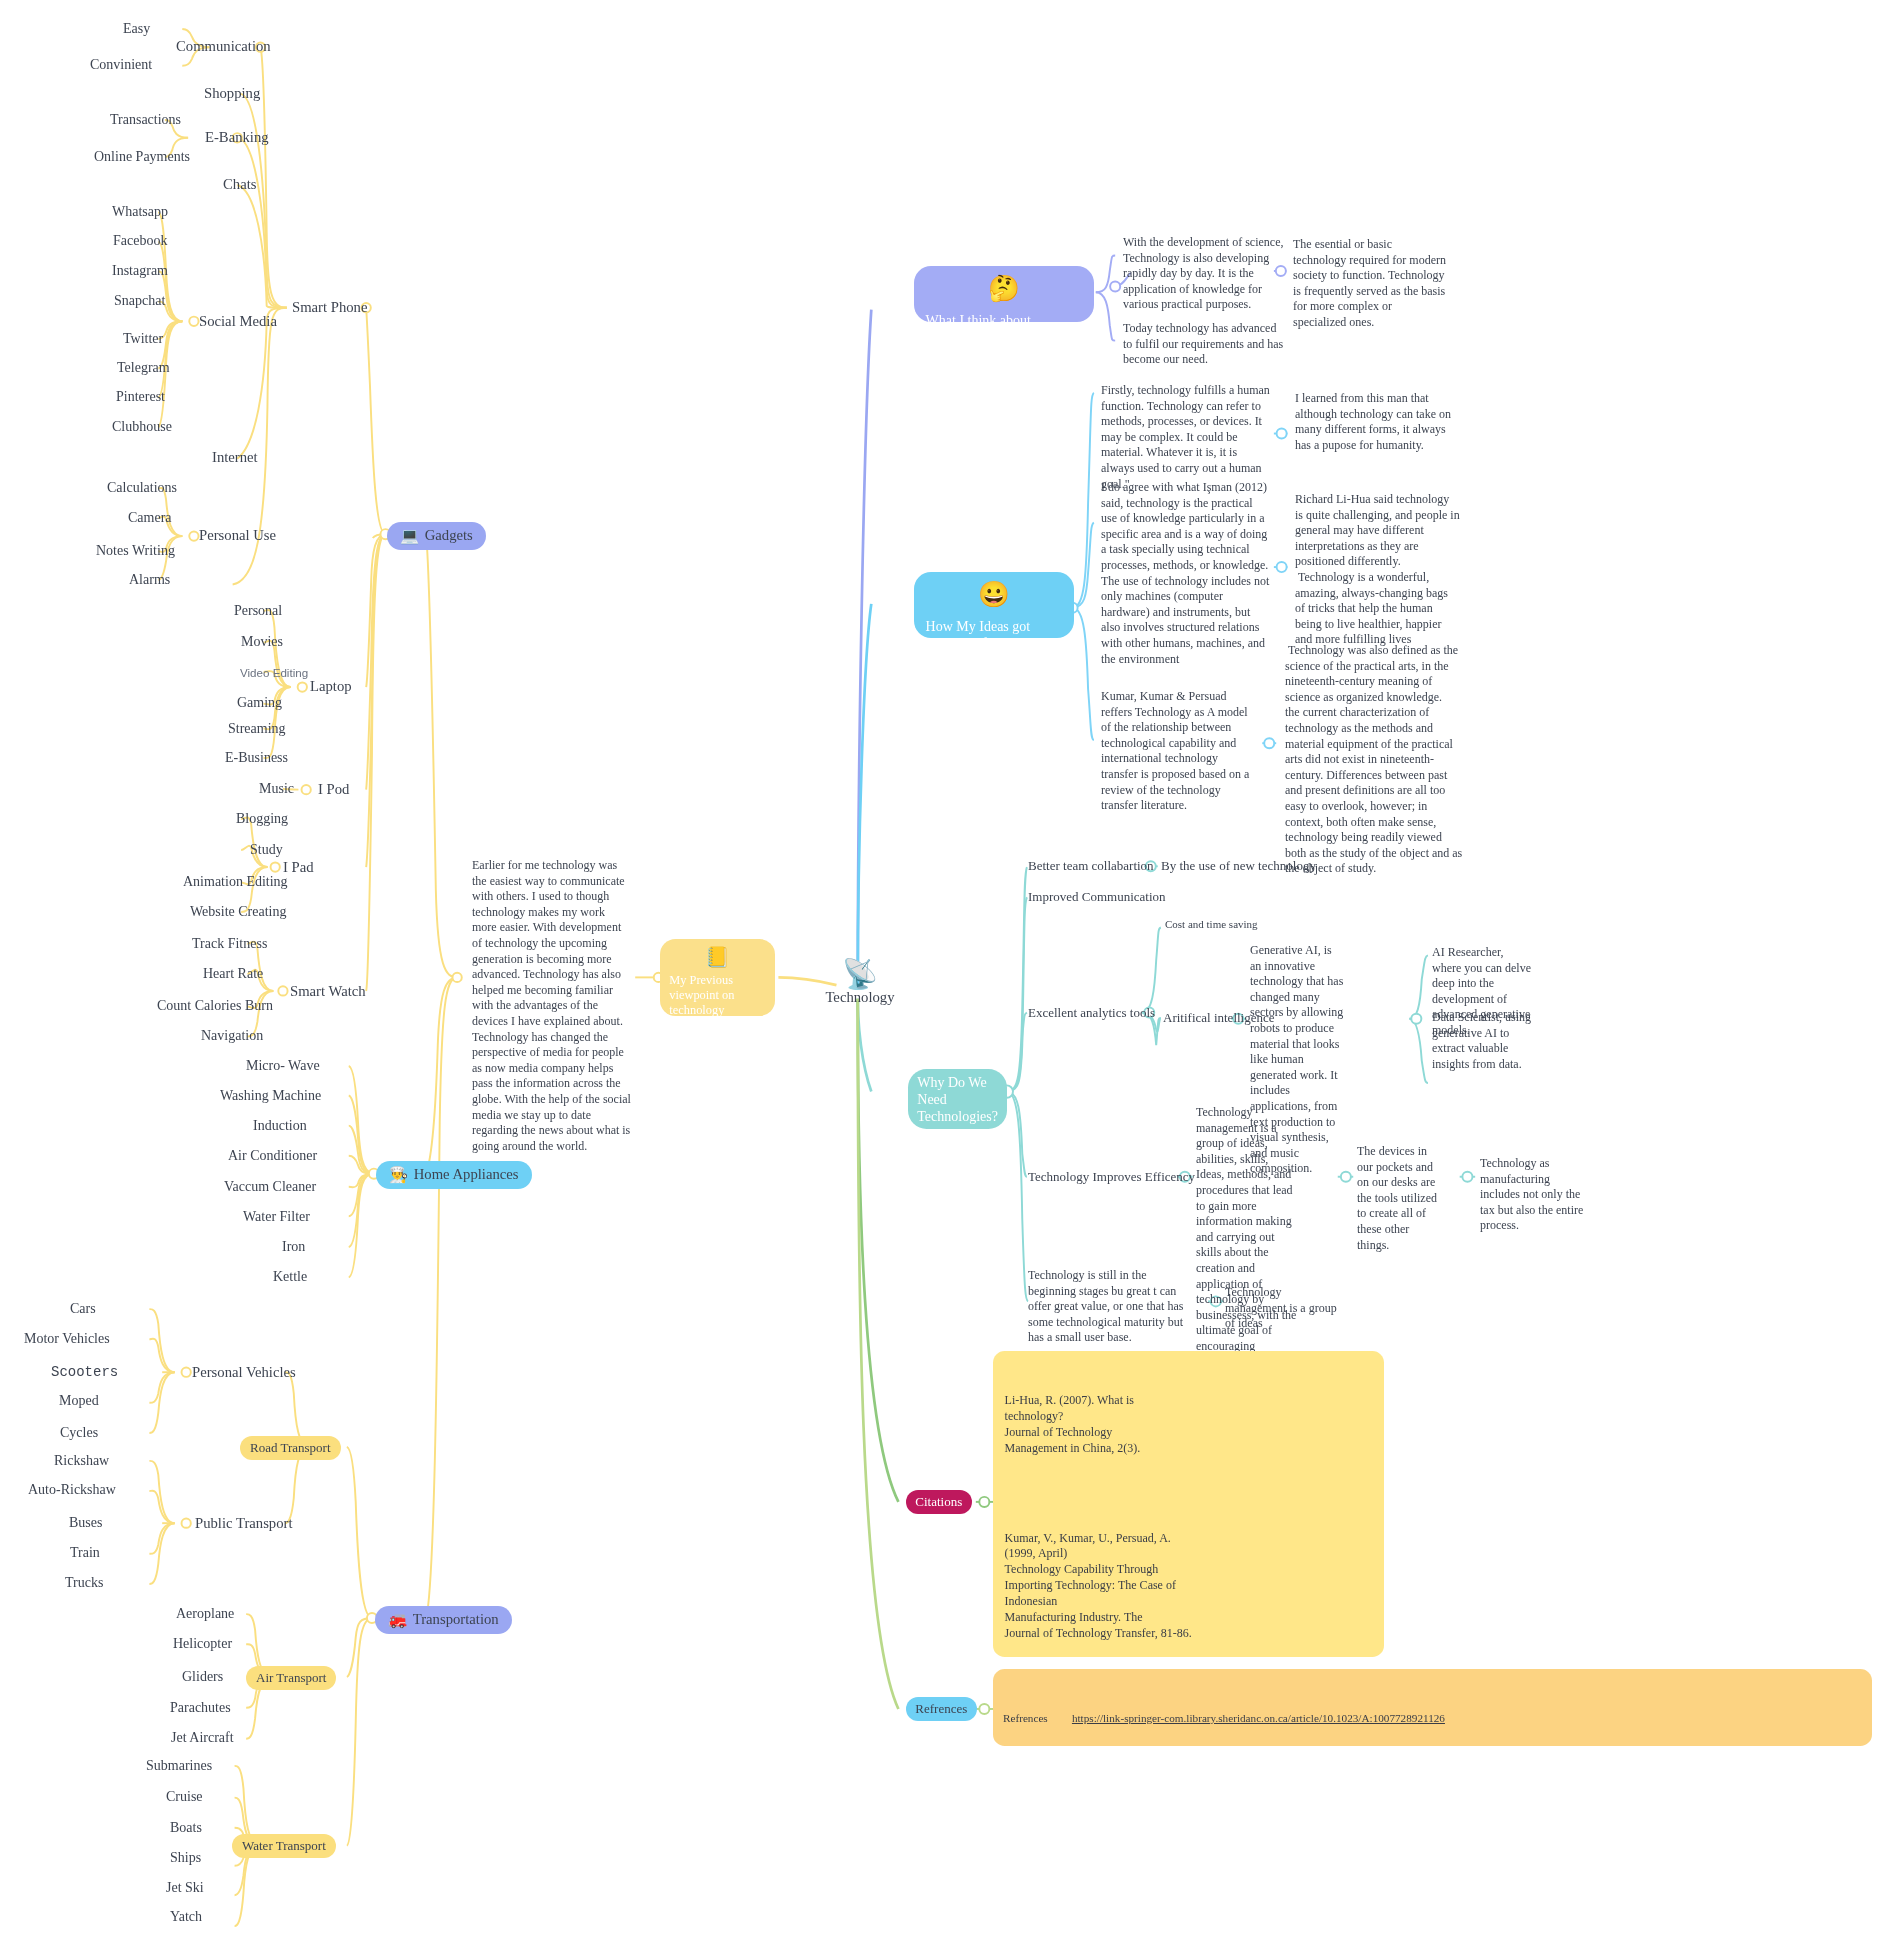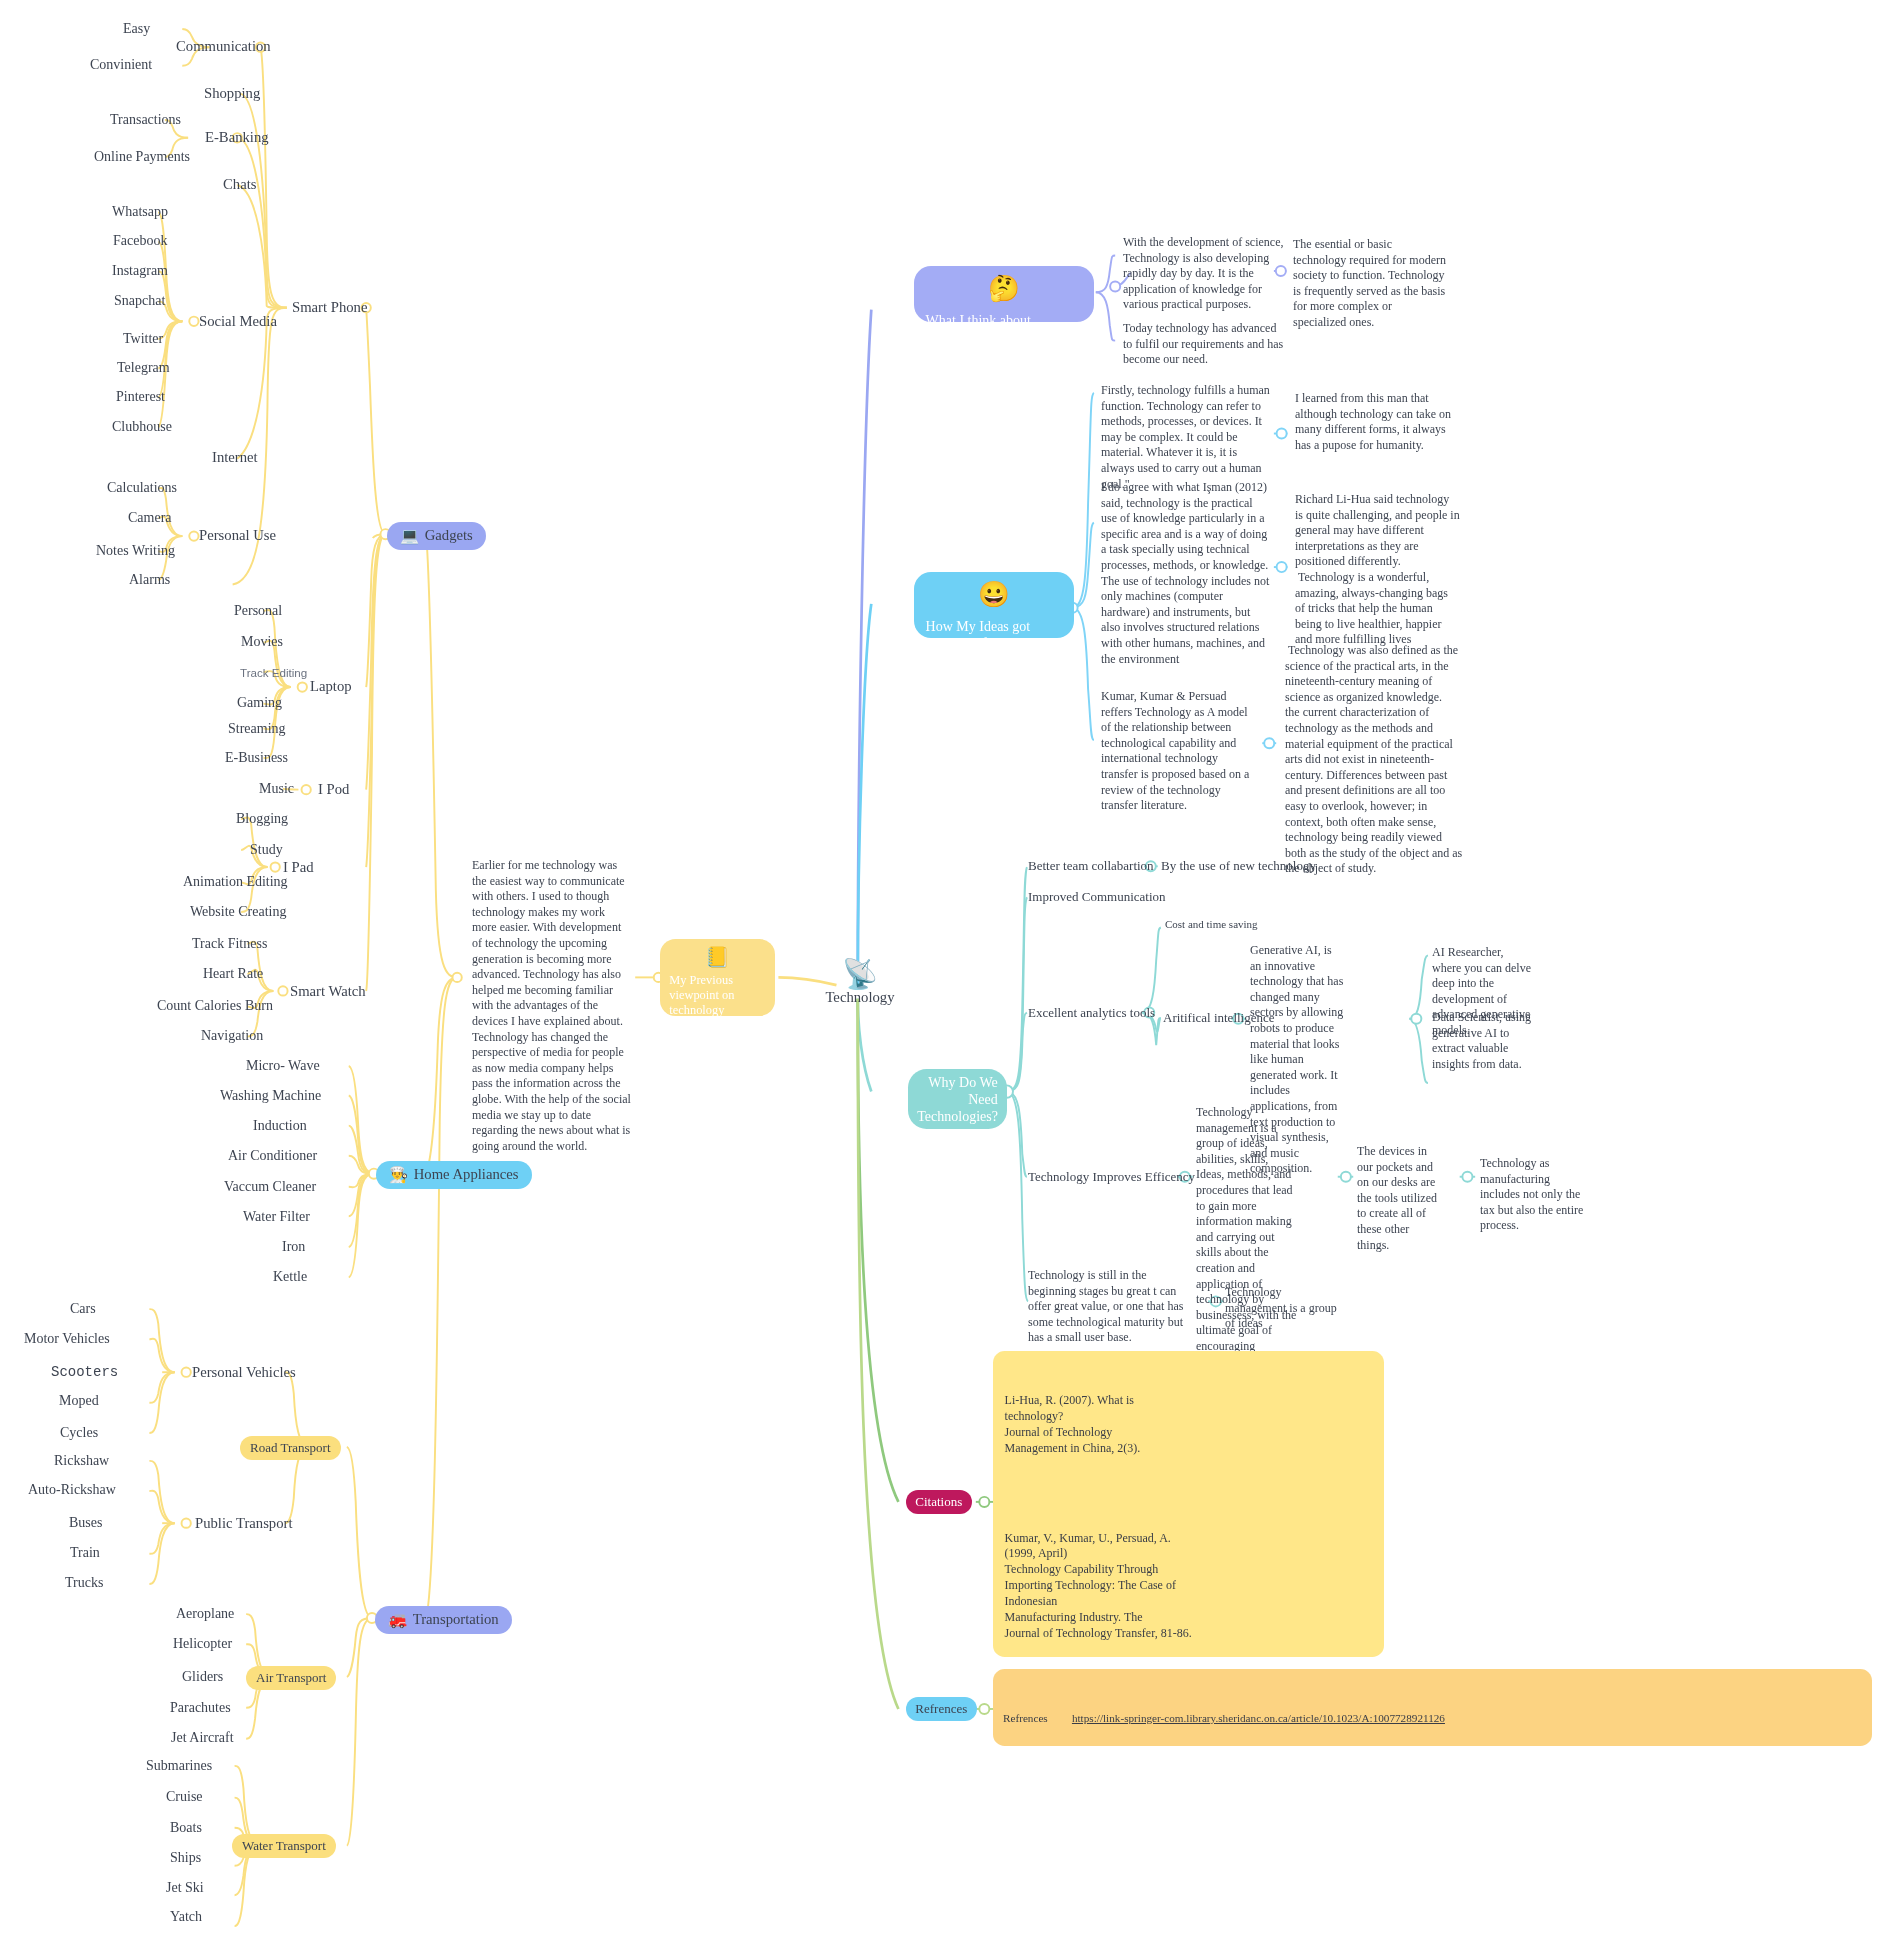--- a/index.html
+++ b/index.html
@@ -323,21 +323,21 @@
 
   <div class="node mid" style="left:199px; top:527px;">Personal Use</div>
   <div class="node leaf" style="left:107px; top:480px;">Calculations</div>
   <div class="node leaf" style="left:128px; top:510px;">Camera</div>
   <div class="node leaf" style="left:96px; top:543px;">Notes Writing</div>
   <div class="node leaf" style="left:129px; top:572px;">Alarms</div>
 
   <div class="node mid" style="left:310px; top:678px;">Laptop</div>
   <div class="node leaf" style="left:234px; top:603px;">Personal</div>
   <div class="node leaf" style="left:241px; top:634px;">Movies</div>
-  <div class="node leaf sm" style="left:240px; top:666px;">Track Editing</div>
+  <div class="node leaf sm" style="left:240px; top:666px;">Video Editing</div>
   <div class="node leaf" style="left:237px; top:695px;">Gaming</div>
   <div class="node leaf" style="left:228px; top:721px;">Streaming</div>
   <div class="node leaf" style="left:225px; top:750px;">E-Business</div>
 
   <div class="node mid" style="left:318px; top:781px;">I Pod</div>
   <div class="node leaf" style="left:259px; top:781px;">Music</div>
 
   <div class="node mid" style="left:283px; top:859px;">I Pad</div>
   <div class="node leaf" style="left:236px; top:811px;">Blogging</div>
   <div class="node leaf" style="left:250px; top:842px;">Study</div>
@@ -418,21 +418,21 @@
   <div class="para" style="left:1101px; top:383px; width:170px;">Firstly, technology fulfills a human function. Technology can refer to methods, processes, or devices. It may be complex. It could be material. Whatever it is, it is always used to carry out a human goal."</div>
   <div class="para" style="left:1295px; top:391px; width:165px;">I learned from this man that although technology can take on many different forms, it always has a pupose for humanity.</div>
   <div class="para" style="left:1101px; top:480px; width:170px;">I do agree with what Işman (2012) said, technology is the practical use of knowledge particularly in a specific area and is a way of doing a task specially using technical processes, methods, or knowledge. The use of technology includes not only machines (computer hardware) and instruments, but also involves structured relations with other humans, machines, and the environment</div>
   <div class="para" style="left:1295px; top:492px; width:165px; white-space:pre-wrap;">Richard Li-Hua said technology is quite challenging, and people in general may have different interpretations as they are positioned differently.
  Technology is a wonderful, amazing, always-changing bags of tricks that help the human being to live healthier, happier and more fulfilling lives</div>
   <div class="para" style="left:1101px; top:689px; width:155px;">Kumar, Kumar &amp; Persuad reffers Technology as  A model of the relationship between technological capability and international technology transfer is proposed based on a review of the technology transfer literature.</div>
   <div class="para" style="left:1285px; top:643px; width:178px; white-space:pre-wrap;"> Technology was also defined as the science of the practical arts, in the nineteenth-century meaning of science as organized knowledge.
 the current characterization of technology as the methods and material equipment of the practical arts did not exist in nineteenth-century. Differences between past
 and present definitions are all too easy to overlook, however; in context, both often make sense, technology being readily viewed both as the study of the object and as the object of study.</div>
 
-  <div class="pill pill-white" style="left:908px; top:1069px; width:99px; background:#8ed9d6; border-radius:18.6px; padding:4.6px 9.3px; display:block; line-height:1.22; font-size:14px; white-space:normal;text-align:right;">
+  <div class="pill pill-white" style="left:908px; top:1069px; width:99px; background:#8ed9d6; border-radius:18.6px; padding:4.6px 9.3px; display:block; line-height:1.22; font-size:14px; white-space:normal;">
     <span>Why Do We Need Technologies?</span>
   </div>
 
   <div class="node" style="left:1028px; top:858px; font-size:13px;">Better team collabartion</div>
   <div class="node" style="left:1161px; top:858px; font-size:13px;">By the use of new technology</div>
   <div class="node" style="left:1028px; top:889px; font-size:13px;">Improved Communication</div>
 
   <div class="node" style="left:1028px; top:1005px; font-size:13px;">Excellent analytics tools</div>
   <div class="node" style="left:1165px; top:918px; font-size:11px;">Cost and time saving</div>
   <div class="node" style="left:1163px; top:1010px; font-size:13px;">Aritifical intelligence</div>

